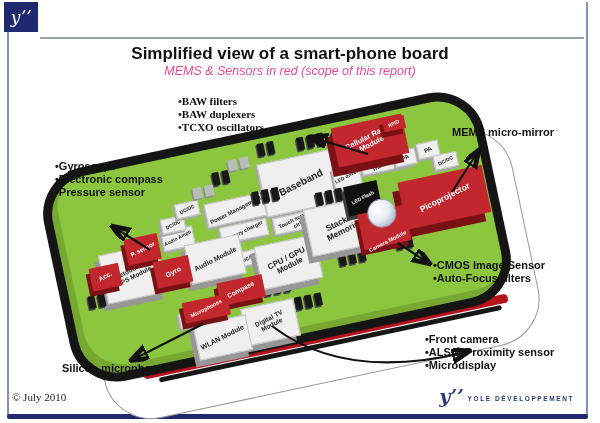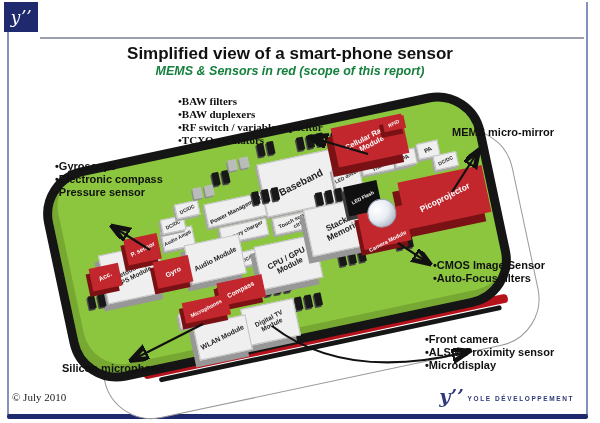--- a/index.html
+++ b/index.html
@@ -15,21 +15,21 @@
   .logo-box{position:absolute;left:4px;top:2px;width:34px;height:30px;background:#1f2a6e;
             color:#fff;display:flex;align-items:center;justify-content:center;
             font-family:"DejaVu Serif",serif;font-style:italic;font-size:17px;}
   .header-title{position:absolute;left:46px;top:6px;font-size:22px;font-weight:600;color:#3a4694;letter-spacing:.2px;}
   .header-rule{position:absolute;left:40px;right:16px;top:37px;height:2px;background:#9aa0ab;}
 
   
   .slide-title{position:absolute;left:0;right:20px;top:44px;text-align:center;
                font-size:17px;font-weight:700;color:#111;}
   .slide-subtitle{position:absolute;left:0;right:20px;top:64px;text-align:center;
-                  font-size:12.5px;font-weight:700;font-style:italic;color:#15803d;}
+                  font-size:12.5px;font-weight:400;font-style:italic;color:#ec4899;}
 
   
   .callout{position:absolute;z-index:6;font-size:11px;font-weight:700;color:#111;line-height:13px;white-space:nowrap;}
   .co-top{left:178px;top:95px;font-family:Liberation Serif, serif;}
   .co-left{left:55px;top:160px;}
   .co-mirror{left:452px;top:126px;}
   .co-cmos{left:433px;top:259px;}
   .co-front{left:425px;top:333px;}
   .co-mic{left:62px;top:362px;}
 
@@ -110,27 +110,26 @@
 
 <div class="page">
 
   <div class="frame-left"></div>
   <div class="frame-right"></div>
   <div class="frame-bottom"></div>
 
   <div class="logo-box">yʼʼ</div>
   <div class="header-rule"></div>
 
-  <div class="slide-title">Simplified view of a smart-phone sensor</div>
+  <div class="slide-title">Simplified view of a smart-phone board</div>
   <div class="slide-subtitle">MEMS &amp; Sensors in red (scope of this report)</div>
 
   <div class="callout co-top">
     <div>•BAW filters</div>
     <div>•BAW duplexers</div>
-    <div>•RF switch / variable capacitor</div>
     <div>•TCXO oscillators</div>
   </div>
   <div class="callout co-left">
     <div>•Gyroscope</div>
     <div>•Electronic compass</div>
     <div>•Pressure sensor</div>
   </div>
   <div class="callout co-mirror">MEMS micro-mirror</div>
   <div class="callout co-cmos">
     <div>•CMOS Image Sensor</div>

